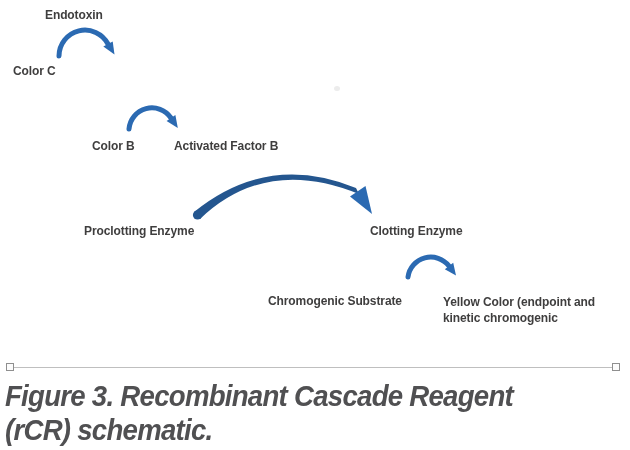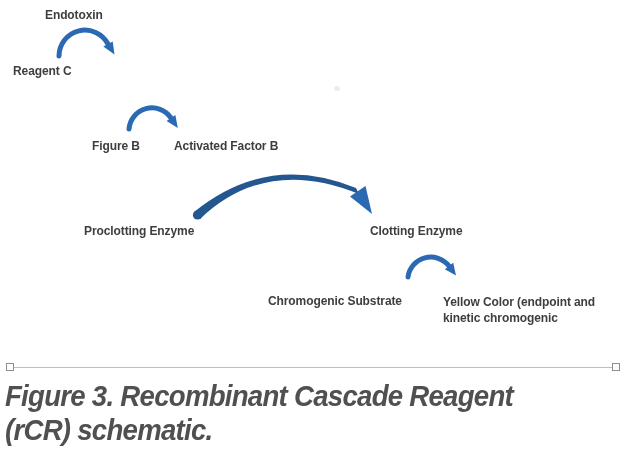--- a/index.html
+++ b/index.html
@@ -39,22 +39,22 @@
     position:absolute; left:334px; top:86px; width:6px; height:5px;
     background:#ececec; border-radius:50%;
   }
 </style>
 </head>
 <body>
 
 <div class="page">
 
   <div class="lbl" style="left:45px;  top:8px;">Endotoxin</div>
-  <div class="lbl" style="left:13px;  top:64px;">Reagent C</div>
-  <div class="lbl" style="left:92px;  top:139px;">Figure B</div>
+  <div class="lbl" style="left:13px;  top:64px;">Color C</div>
+  <div class="lbl" style="left:92px;  top:139px;">Color B</div>
   <div class="lbl" style="left:84px;  top:224px;">Proclotting Enzyme</div>
   <div class="lbl" style="left:174px; top:139px;">Activated Factor B</div>
   <div class="lbl" style="left:370px; top:224px;">Clotting Enzyme</div>
   <div class="lbl" style="left:268px; top:294px;">Chromogenic Substrate</div>
   <div class="lbl two-line" style="left:443px; top:294px;">
     <div>Yellow Color (endpoint and</div>
     <div>kinetic chromogenic</div>
   </div>
 
   <svg class="arrows" viewBox="0 0 630 450">

